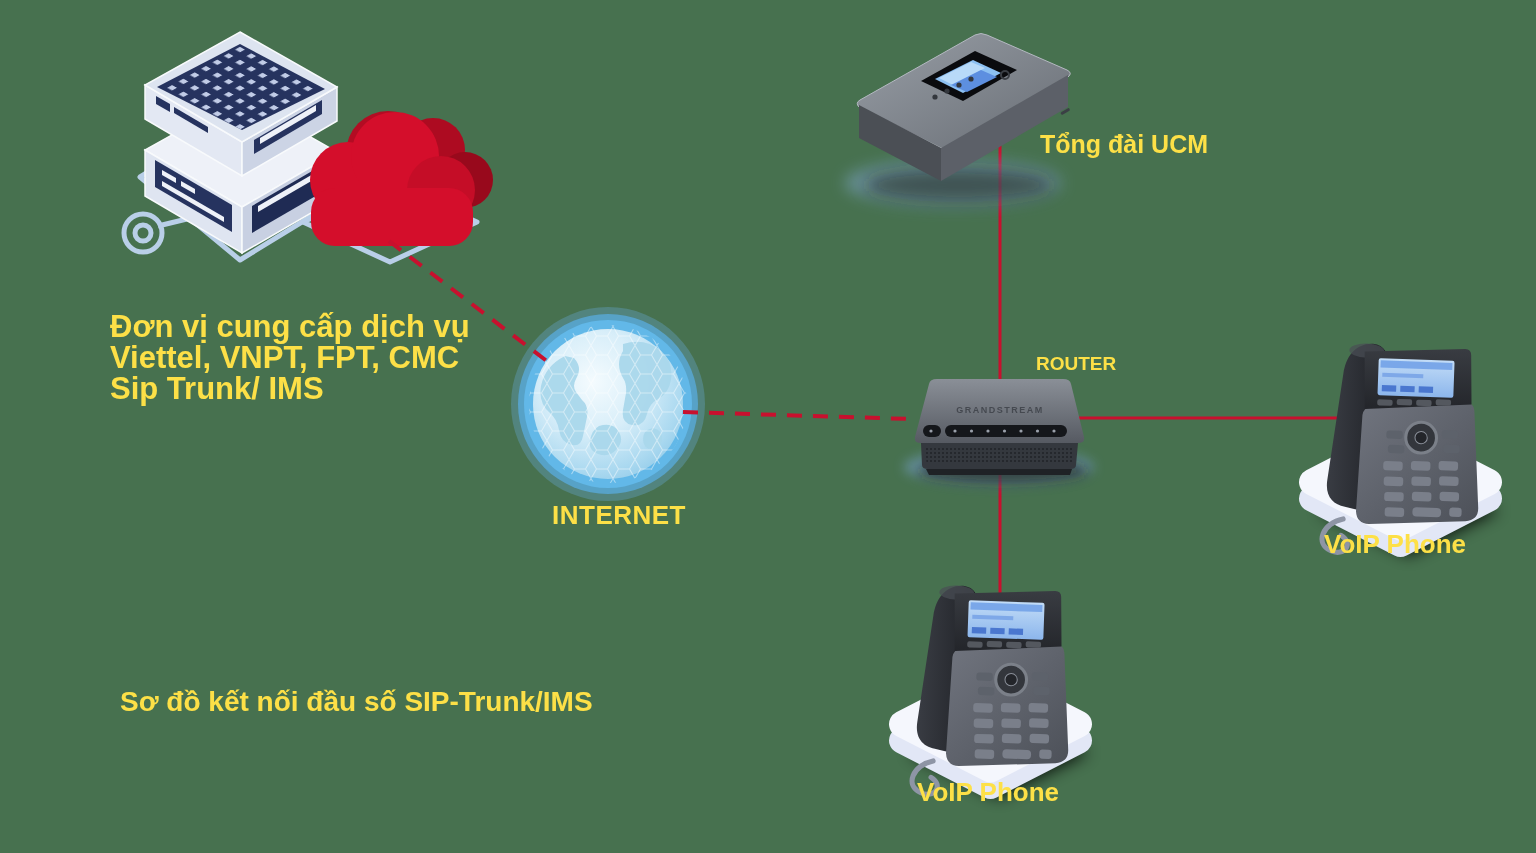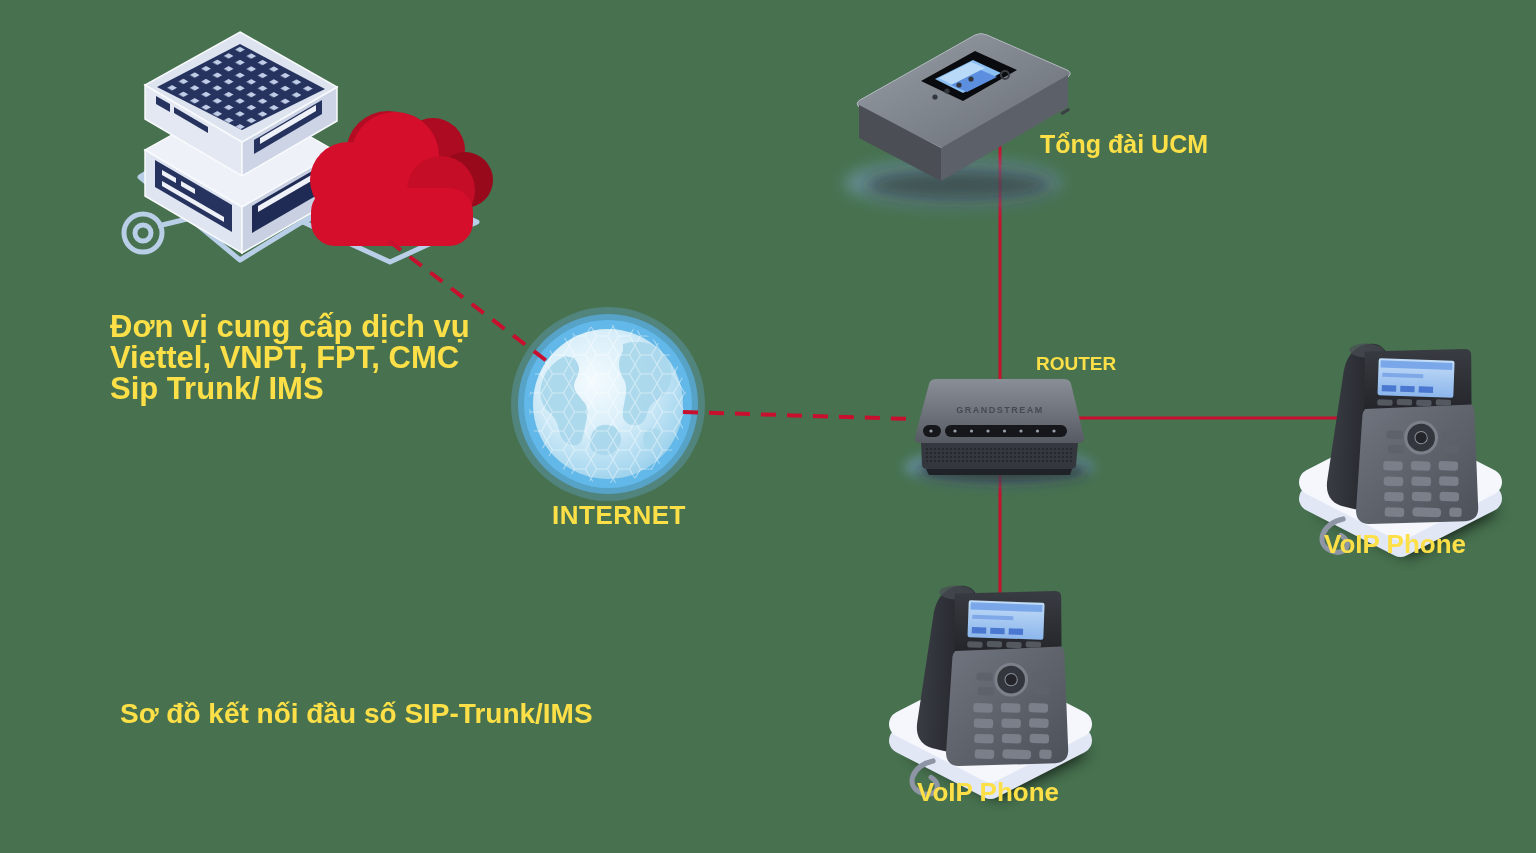--- a/index.html
+++ b/index.html
@@ -20,21 +20,21 @@
     font-weight:700;
     white-space:nowrap;
     line-height:1.22;
   }
   .lbl-provider{left:110px;top:311px;font-size:31px;line-height:31px;}
   .lbl-internet{left:552px;top:500px;font-size:26px;letter-spacing:.5px;text-align:center;}
   .lbl-router{left:1036px;top:344px;font-size:19px;margin-top:8px;}
   .lbl-ucm{left:1040px;top:128px;font-size:25px;line-height:33px;}
   .lbl-phone-right{left:1324px;top:529px;font-size:26px;}
   .lbl-phone-bottom{left:917px;top:777px;font-size:26px;}
-  .lbl-title{left:120px;top:685px;font-size:28px;margin-top:12px;}
+  .lbl-title{left:120px;top:685px;font-size:28px;}
   svg{display:block;overflow:visible;}
 </style>
 </head>
 <body>
 
 <svg width="0" height="0" style="position:absolute" aria-hidden="true">
   <defs>
     <linearGradient id="platGrad" x1="0" y1="0" x2="0" y2="1">
       <stop offset="0" stop-color="#ffffff"></stop>
         <stop offset="1" stop-color="#dde3f7"></stop>

